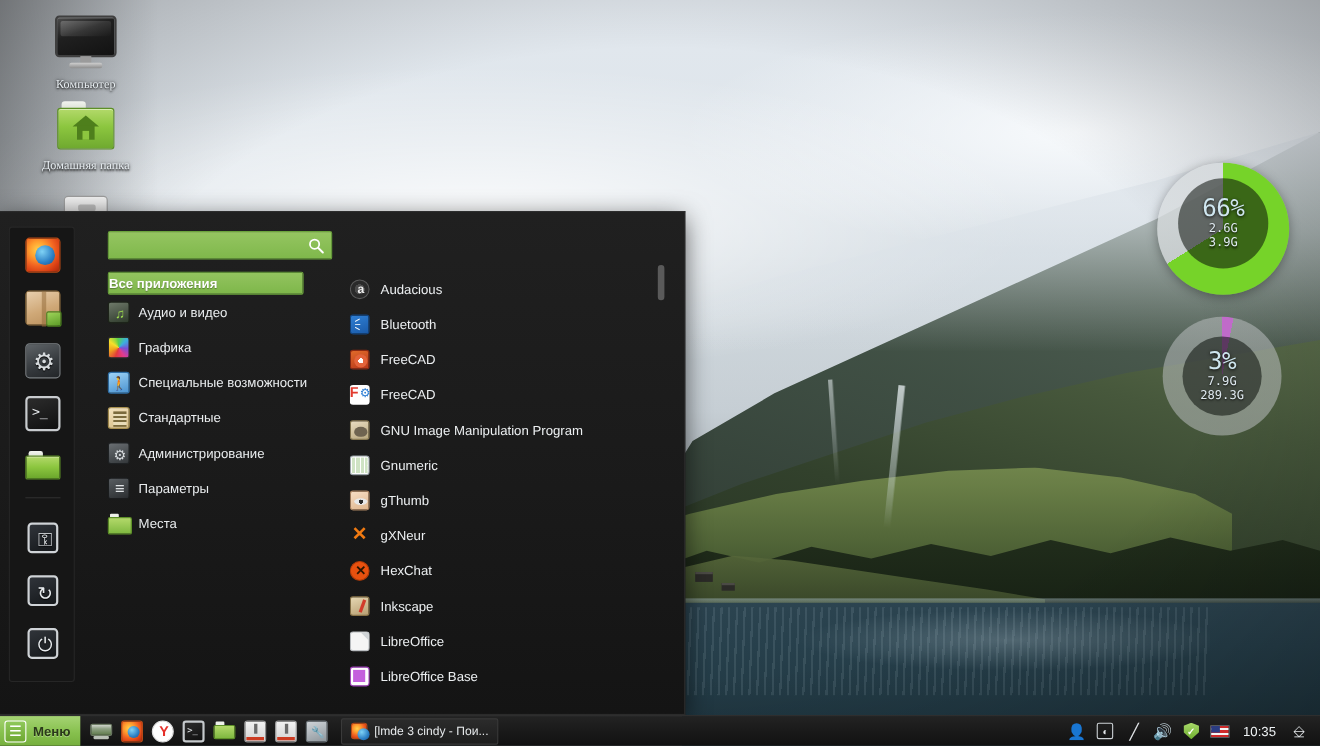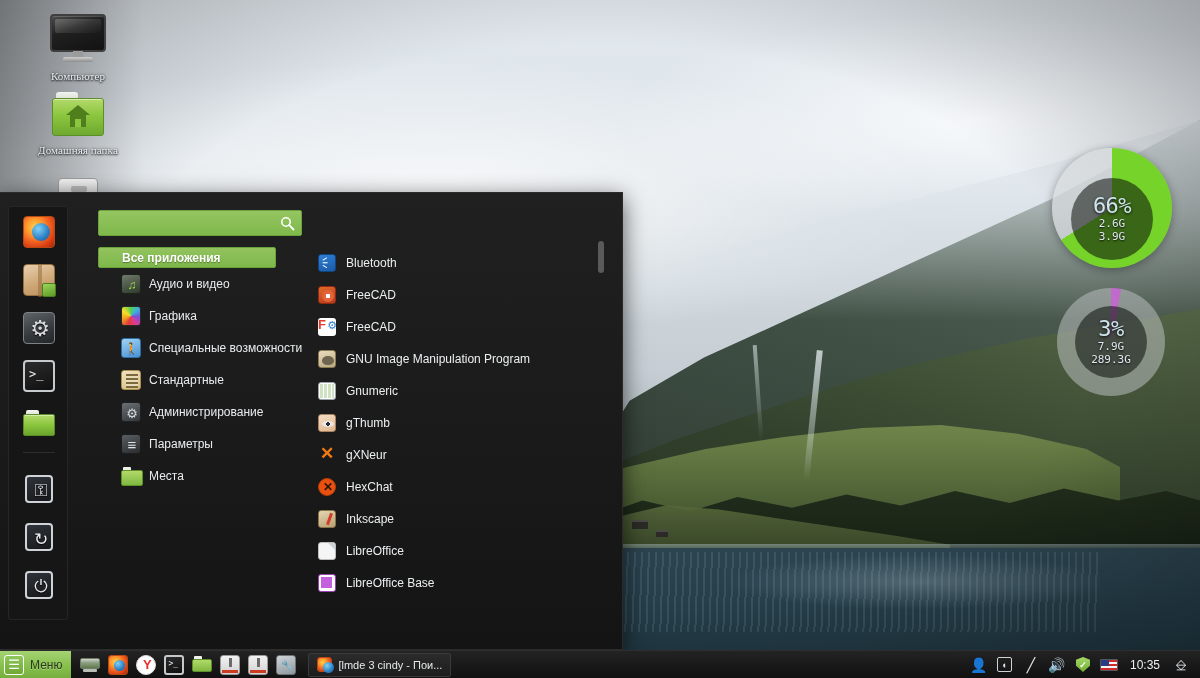--- a/index.html
+++ b/index.html
@@ -297,21 +297,21 @@
     background:transparent; border:none; outline:none;
     font-family:"Liberation Sans", sans-serif; font-size:12px; color:#16300a;
   }
   .menu-search .mag {
     position:absolute; right:6px; top:5px; width:15px; height:15px;
   }
 
   .cat-list { position:absolute; left:98px; top:247px; width:180px; }
   .cat-item {
     position:relative; height:32px; display:flex; align-items:center;
-    padding-left:23px; cursor:pointer; border-radius:2px;
+    padding-left:0; cursor:pointer; border-radius:2px;
   }
   .cat-item.active {
     background:linear-gradient(180deg,#93c35f,#7eb74a);
     border:1px solid #6aa23b;
     height:21px; width:178px;
   }
   .cat-item.active .cat-label {
     color:#ffffff; font-size:12px; font-weight:bold;
     text-shadow:0 1px 1px rgba(0,0,0,.35); padding-left:0;
   }
@@ -398,21 +398,21 @@
     cursor:pointer;
   }
   .mint-logo {
     width:20px; height:20px; border-radius:3px;
     background:linear-gradient(180deg,#8fc85b,#6fa832);
     border:1px solid #ffffff; position:relative;
     display:flex; align-items:center; justify-content:center;
     color:#ffffff; font-size:13px; line-height:13px;
   }
   .menu-button .mlabel {
-    font-size:12px; font-weight:normal; color:#2b3a1a;
+    font-size:12px; font-weight:bold; color:#2b3a1a;
     text-shadow:0 1px 0 rgba(255,255,255,.32);
   }
   .launchers { display:flex; align-items:center; gap:0; margin-left:5px; }
   .launcher {
     width:28px; height:28px; display:flex; align-items:center; justify-content:center; cursor:pointer;
   }
   .lnch-ico { width:20px; height:20px; position:relative; border-radius:3px; }
   .li-showdesk { background:none; }
   .li-showdesk .scr {
     position:absolute; left:0; top:3px; width:20px; height:11px;
@@ -514,21 +514,21 @@
     </span>
     <span class="label">Домашняя папка</span>
   </div>
 
   <div class="ico-drive-small" style="left:58px; top:178px;"></div>
 
   <div class="gauge" style="left:1052px; top:148px; width:120px; height:120px;">
     <div class="ring" style="width:120px; height:120px;
       background:conic-gradient(from 0deg, #76d329 0deg 238deg, rgba(216,220,222,.75) 238deg 360deg);
       box-shadow:0 2px 10px rgba(0,0,0,.35);"></div>
-    <div class="hole" style="left:19px; top:30px; width:82px; height:82px;">
+    <div class="hole" style="left:19px; top:14px; width:82px; height:82px;">
       <span class="pct">66%</span>
       <span class="sub">2.6G</span>
       <span class="sub">3.9G</span>
     </div>
   </div>
 
   <div class="gauge" style="left:1057px; top:288px; width:108px; height:108px;">
     <div class="ring" style="width:108px; height:108px;
       background:conic-gradient(from 0deg, #c06bc9 0deg 11deg, rgba(185,189,190,.55) 11deg 360deg);"></div>
     <div class="hole" style="left:18px; top:18px; width:72px; height:72px;">
@@ -618,20 +618,24 @@
     <span class="cat-label">Параметры</span>
   </div>
   <div class="cat-item">
     <span class="cat-ico ci-plc"></span>
     <span class="cat-label">Места</span>
   </div>
 </div>
 
 <div class="app-list">
   <div class="app-item">
+    <span class="app-ico ai-aud"></span>
+    <span class="app-label">Audacious</span>
+  </div>
+  <div class="app-item">
     <span class="app-ico ai-bt"></span>
     <span class="app-label">Bluetooth</span>
   </div>
   <div class="app-item">
     <span class="app-ico ai-bra"></span>
     <span class="app-label">FreeCAD</span>
   </div>
   <div class="app-item">
     <span class="app-ico ai-fcd"></span>
     <span class="app-label">FreeCAD</span>

